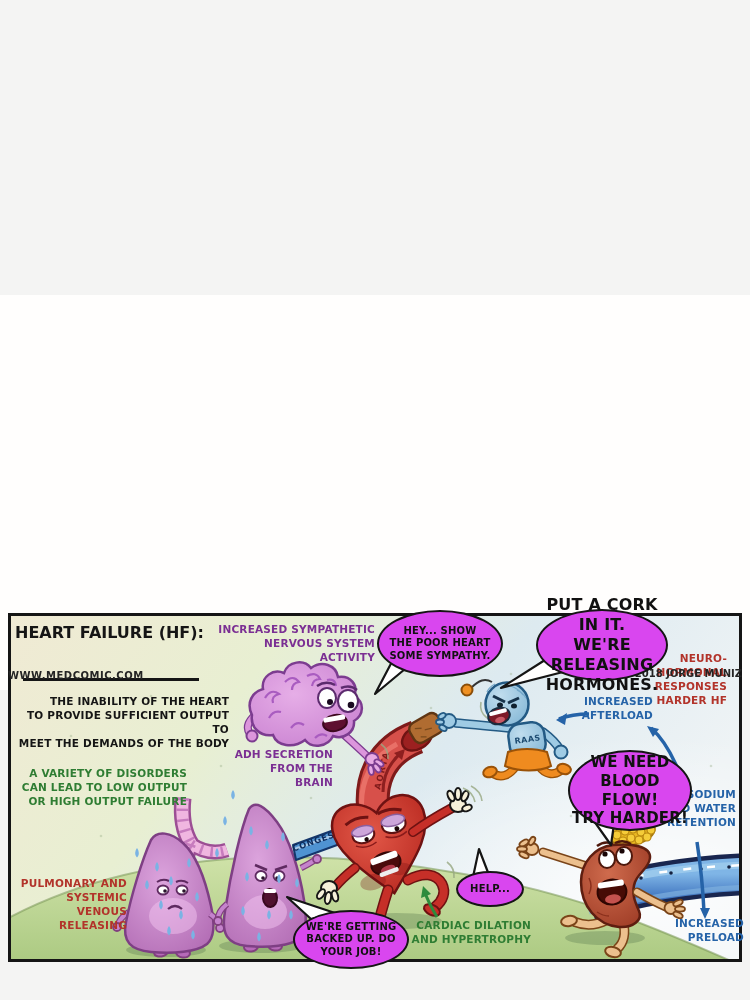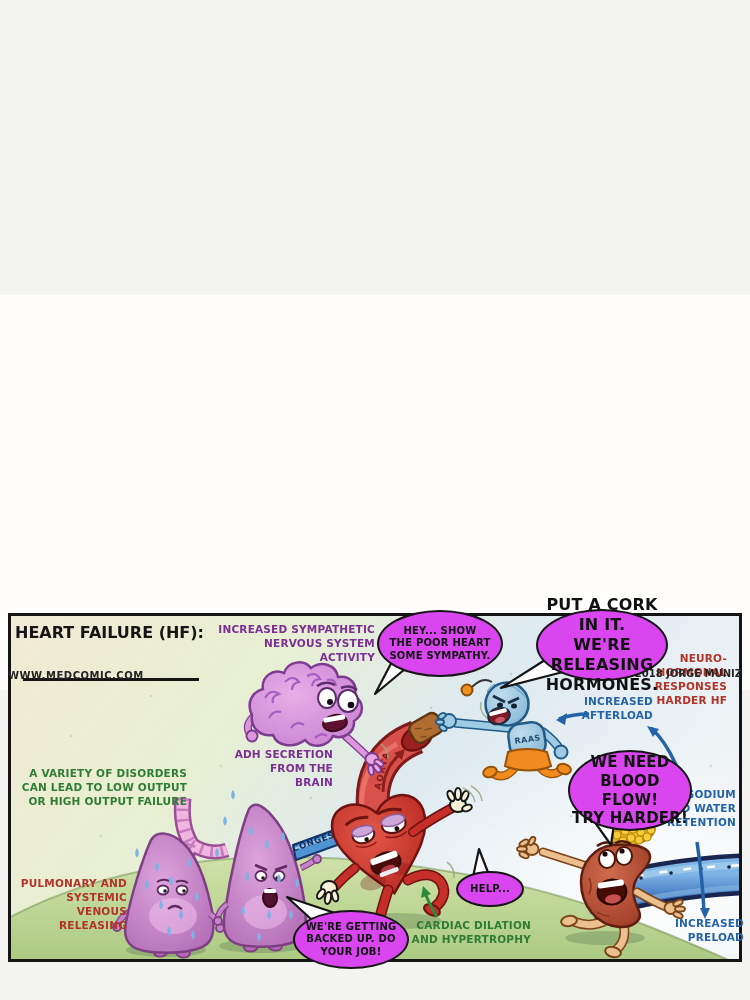--- a/index.html
+++ b/index.html
@@ -443,20 +443,23 @@
           <path d="M 300 303 L 276 281 L 324 297 Z"></path>
           <path d="M 462 261 L 468 233 L 478 259 Z"></path>
         </g>
       </svg>
 
       <div class="title">
         <div>HEART FAILURE (HF):</div>
       </div>
       <div class="title-rule"></div>
 
+      <div class="lbl ink" style="left:0;top:79px;width:218px">THE INABILITY OF THE HEART
+TO PROVIDE SUFFICIENT OUTPUT TO
+MEET THE DEMANDS OF THE BODY</div>
       <div class="lbl green" style="left:0;top:151px;width:176px">A VARIETY OF DISORDERS
 CAN LEAD TO LOW OUTPUT
 OR HIGH OUTPUT FAILURE</div>
       <div class="lbl red" style="left:2px;top:261px;width:114px">PULMONARY AND
 SYSTEMIC VENOUS
 RELEASING</div>
       <div class="lbl purple" style="left:202px;top:7px;width:162px">INCREASED SYMPATHETIC
 NERVOUS SYSTEM ACTIVITY</div>
       <div class="lbl purple" style="left:220px;top:132px;width:102px">ADH SECRETION
 FROM THE BRAIN</div>

